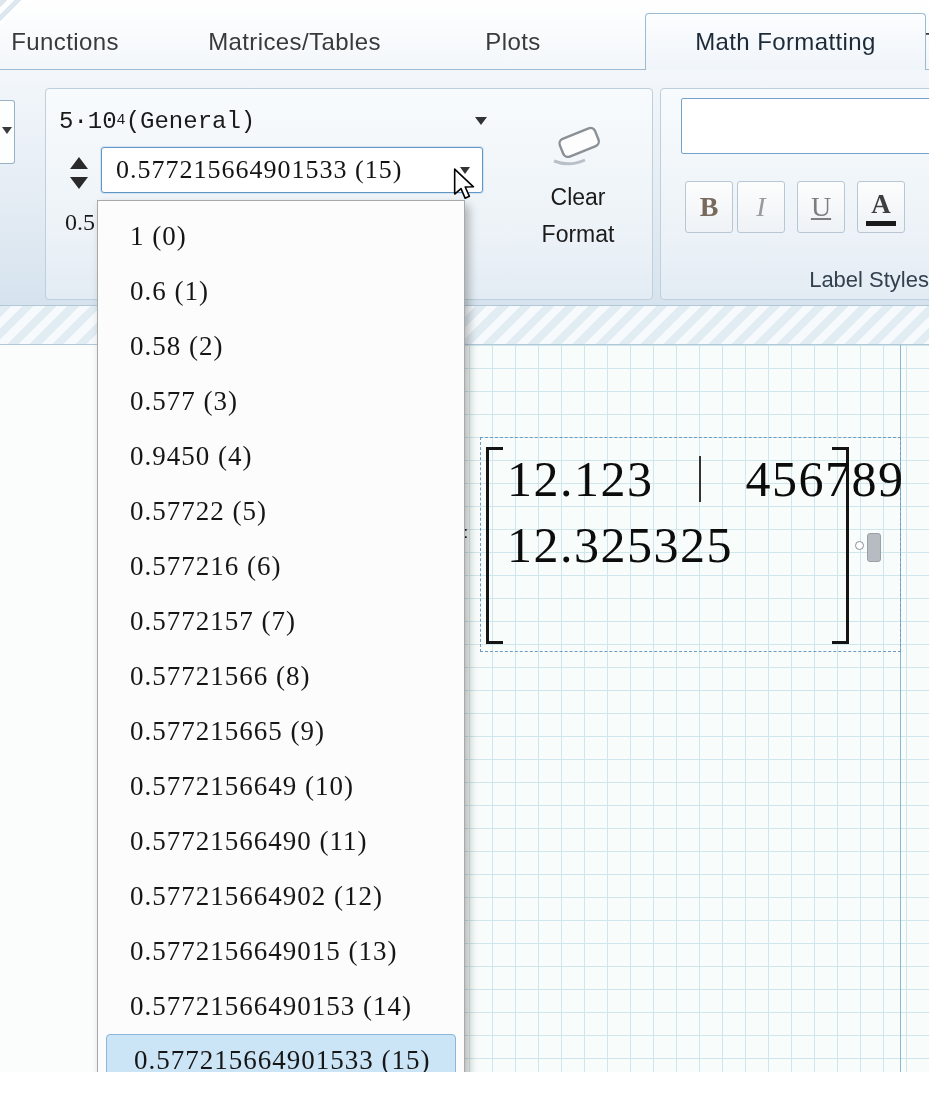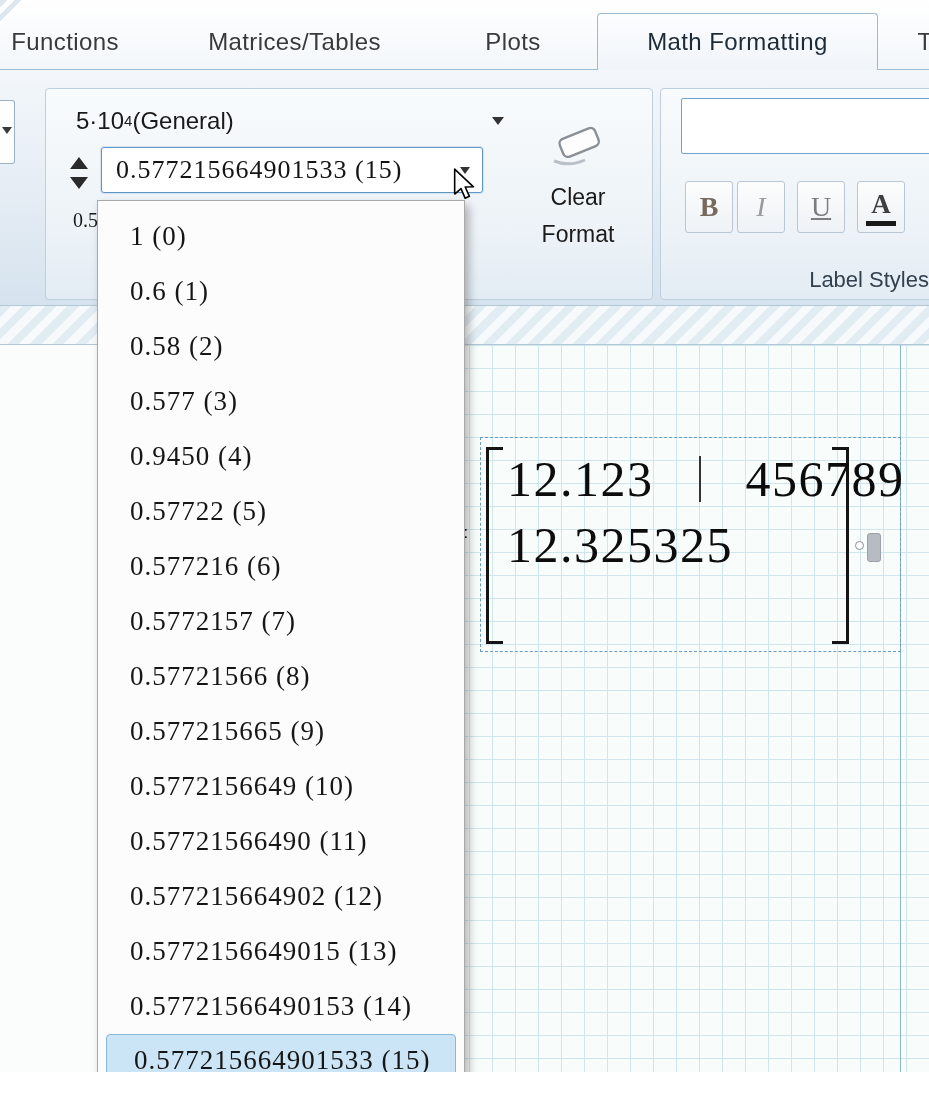--- a/index.html
+++ b/index.html
@@ -7,40 +7,40 @@
   .screen{position:relative;width:929px;height:1072px;overflow:hidden;
     font-family:"Liberation Sans",sans-serif;background:#0c4a6e;}
 
   
   .tabbar{position:absolute;left:0;top:0;width:929px;height:70px;
     background:linear-gradient(#ffffff,#f3f7fa);border-bottom:1px solid #9cbad2;
     box-sizing:border-box;z-index:3;}
   .tab{position:absolute;top:13px;height:57px;display:flex;align-items:center;justify-content:center;
     font-size:24px;letter-spacing:.4px;color:#3a3a3a;cursor:default;}
   .tab.active{background:linear-gradient(#fcfdfe,#f0f5fa);border:1px solid #9cbad2;border-bottom:none;
-    border-radius:4px 4px 0 0;color:#1d2b38;z-index:4;box-sizing:border-box;}
+    border-radius:4px 4px 0 0;color:#1d2b38;z-index:4;box-sizing:border-box;margin-left:48px;}
   .corner-stripes{position:absolute;left:0;top:0;width:26px;height:26px;
     background:repeating-linear-gradient(135deg,#dce7f0 0 5px,#ffffff 5px 10px);
     clip-path:polygon(0 0,100% 0,0 100%);}
 
   
   .ribbon{position:absolute;left:0;top:70px;width:929px;height:235px;
     background:linear-gradient(180deg,#f3f7fb,#e4ecf4 55%,#d6e3ee);z-index:2;}
   .group{position:absolute;top:18px;height:212px;border:1px solid #bfcfdc;border-radius:4px;
     background:linear-gradient(180deg,#f8fbfd,#ecf2f7 70%,#e3ecf4);box-sizing:border-box;}
   .group-precision{left:45px;width:608px;}
   .group-labels{left:660px;width:280px;}
 
   .partial-control{position:absolute;left:0;top:30px;width:14px;height:62px;background:#fdfefe;
     border:1px solid #9ab0c4;border-left:none;border-radius:0 3px 3px 0;}
   .partial-control .tri{position:absolute;left:2px;top:26px;width:0;height:0;
     border-left:5px solid transparent;border-right:5px solid transparent;border-top:7px solid #3a3a3a;}
 
-  .format-dd{position:absolute;left:30px;top:12px;width:438px;height:40px;display:flex;
-    align-items:center;font-family:Liberation Sans, sans-serif;font-size:24px;color:#1a1a1a;}
+  .format-dd{position:absolute;left:13px;top:12px;width:438px;height:40px;display:flex;
+    align-items:center;font-family:Liberation Mono, monospace;font-size:24px;color:#1a1a1a;}
   .format-dd .sup{font-size:15px;vertical-align:8px;line-height:0;}
   .caret-down{width:0;height:0;border-left:6px solid transparent;border-right:6px solid transparent;
     border-top:8px solid #333333;}
   .format-dd .caret-down{margin-left:auto;margin-right:10px;}
 
   .spinner{position:absolute;left:20px;top:60px;width:26px;height:48px;display:flex;
     flex-direction:column;align-items:center;justify-content:center;gap:8px;}
   .tri-up{width:0;height:0;border-left:9px solid transparent;border-right:9px solid transparent;
     border-bottom:12px solid #2a2a2a;}
   .tri-dn{width:0;height:0;border-left:9px solid transparent;border-right:9px solid transparent;
@@ -48,21 +48,21 @@
 
   .combobox{position:absolute;left:55px;top:58px;width:382px;height:46px;background:#ffffff;
     border:1px solid #5f97c9;border-radius:3px;box-sizing:border-box;display:flex;align-items:center;
     box-shadow:0 0 0 1px rgba(95,151,201,.18);}
   .combobox .val{padding-left:14px;font-family:"Liberation Serif",serif;font-size:26px;
     letter-spacing:1px;color:#141414;white-space:nowrap;overflow:hidden;}
   .combo-btn{margin-left:auto;width:34px;height:100%;display:flex;align-items:center;justify-content:center;}
   .combo-btn .caret-down{border-left-width:5px;border-right-width:5px;border-top-width:7px;}
 
   .partial-val{position:absolute;left:19px;top:120px;font-family:"Liberation Serif",serif;
-    font-size:20px;color:#1a1a1a;margin-left:8px;}
+    font-size:24px;color:#1a1a1a;}
 
   .clear-format{position:absolute;left:462px;top:8px;width:140px;height:172px;display:flex;
     flex-direction:column;align-items:center;justify-content:flex-start;padding-top:24px;
     box-sizing:border-box;border-radius:3px;}
   .clear-format .lbl{font-size:23px;color:#1b1b1b;line-height:37px;text-align:left;}
   .eraser{margin-bottom:10px;}
 
   .text-input{position:absolute;left:20px;top:9px;width:262px;height:56px;background:#ffffff;
     border:1px solid #75a3cd;border-radius:2px;box-sizing:border-box;font-size:22px;padding:0 8px;
     font-family:"Liberation Sans",sans-serif;outline:none;}

